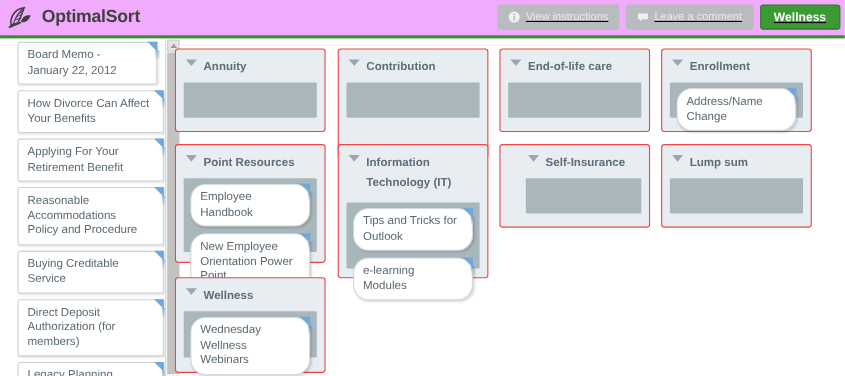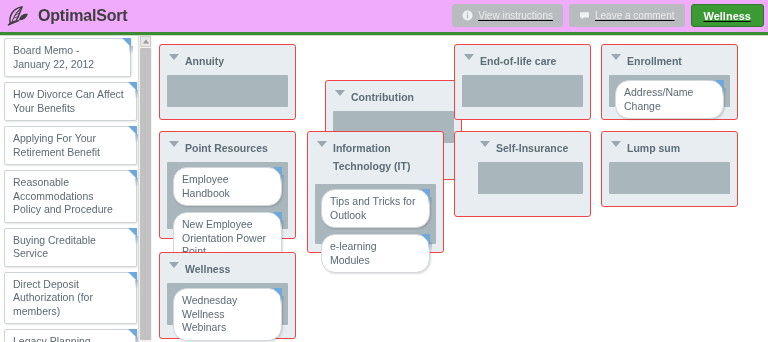--- a/index.html
+++ b/index.html
@@ -71,21 +71,21 @@
 
   
   .stage {
     position: absolute; left: 0; top: 36px;
     width: 768px; height: 306px;
     background: #ffffff;
   }
 
   
   .sidebar {
-    position: absolute; left: 0; top: 0;
+    position: absolute; left: 12px; top: 0;
     width: 152px; height: 306px;
     background: #ffffff;
     overflow: hidden;
     text-decoration: underline;
   }
   .sidebar-inner {
     position: absolute; left: 4px; top: 2px;
     width: 133px;
   }
   .side-card {
@@ -278,21 +278,21 @@
   <div class="board">
 
     <div class="group" style="left:7px; top:8px; width:137px; height:76px;">
       <div class="group-head">
         <span class="group-caret"></span>
         <span class="group-title">Annuity</span>
       </div>
       <div class="dropzone empty" style="height:32px"></div>
     </div>
 
-    <div class="group" style="left:173px; top:8px; width:137px; height:100px;margin-top:36px;">
+    <div class="group" style="left:155px; top:8px; width:137px; height:100px;">
       <div class="group-head">
         <span class="group-caret"></span>
         <span class="group-title">Contribution</span>
       </div>
       <div class="dropzone empty" style="height:32px"></div>
     </div>
 
     <div class="group" style="left:302px; top:8px; width:137px; height:76px;">
       <div class="group-head">
         <span class="group-caret"></span>
@@ -326,21 +326,21 @@
       <div class="group-head">
         <span class="group-caret"></span>
         <span class="group-title">Information Technology (IT)</span>
       </div>
       <div class="dropzone filled" style="height:60px; margin-top:10px;">
         <div class="item-card"><span>Tips and Tricks for Outlook</span></div>
         <div class="item-card"><span>e-learning Modules</span></div>
       </div>
     </div>
 
-    <div class="group" style="left:302px; top:95px; width:137px; height:86px;padding-left:23px;">
+    <div class="group" style="left:302px; top:95px; width:137px; height:76px;padding-left:23px;">
       <div class="group-head">
         <span class="group-caret"></span>
         <span class="group-title">Self-Insurance</span>
       </div>
       <div class="dropzone empty" style="height:32px"></div>
     </div>
 
     <div class="group" style="left:449px; top:95px; width:137px; height:76px;">
       <div class="group-head">
         <span class="group-caret"></span>

